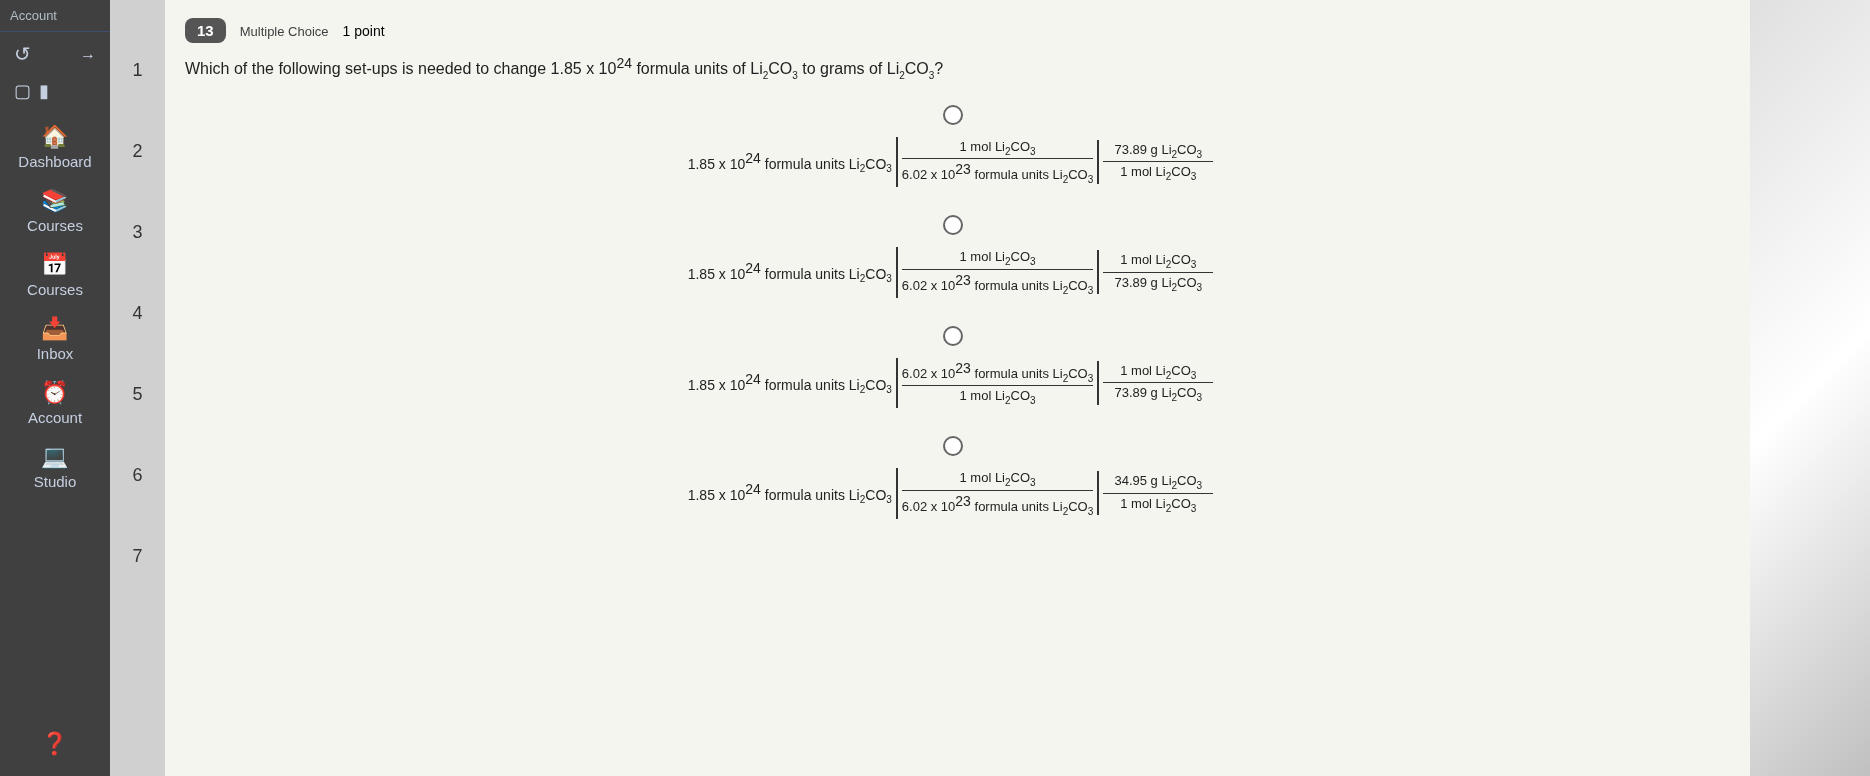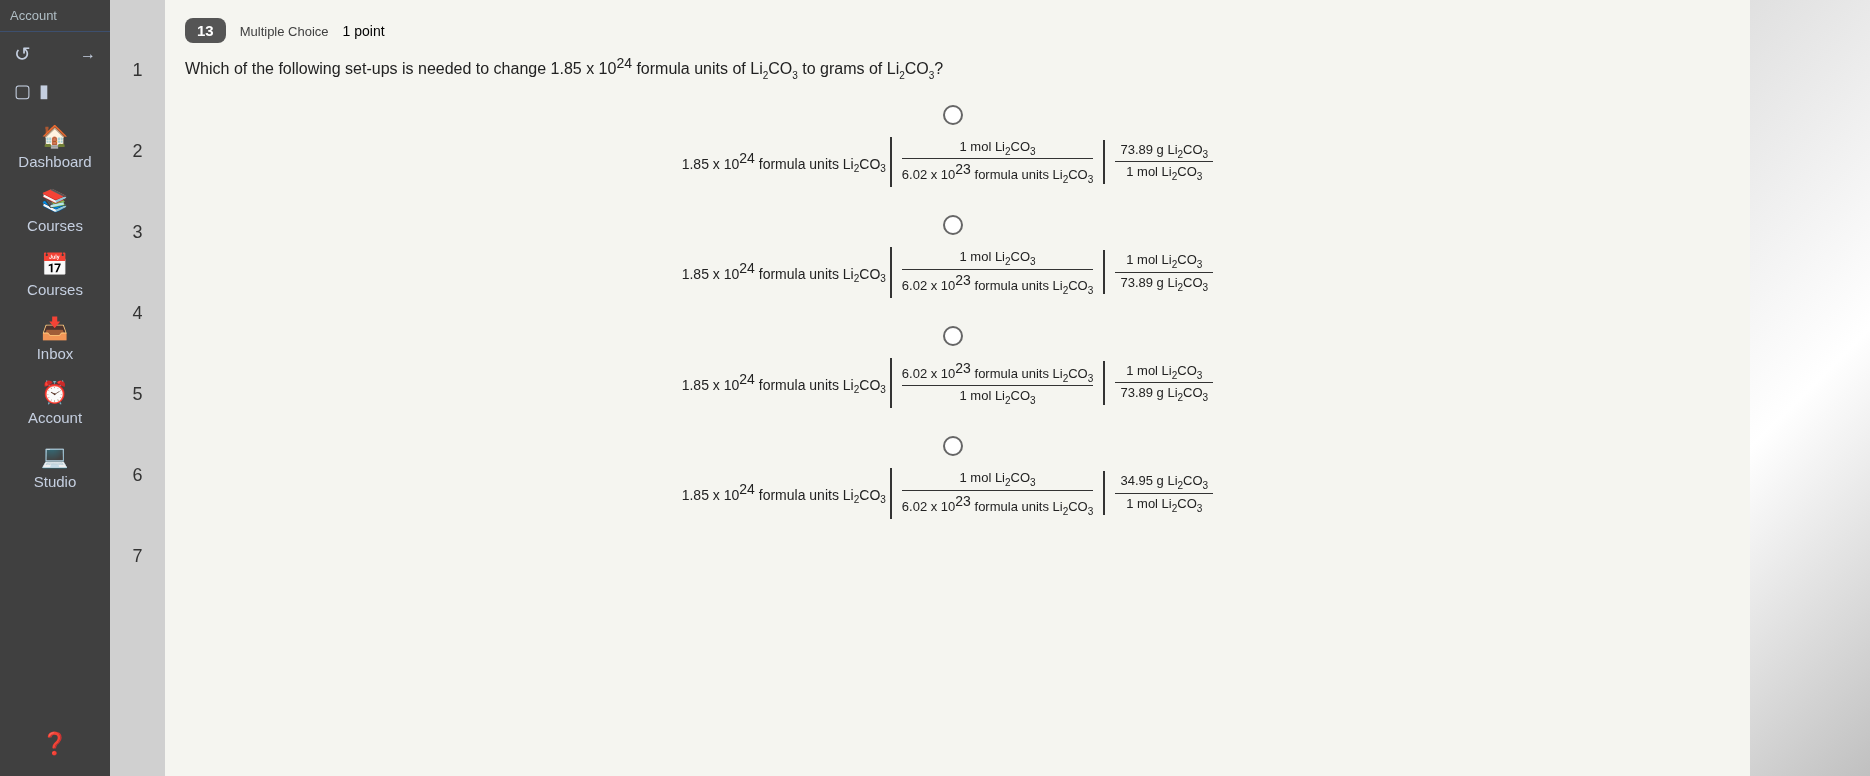--- a/index.html
+++ b/index.html
@@ -173,21 +173,21 @@
       color: #222;
       margin-right: 4px;
       white-space: nowrap;
     }
 
     .fraction-cell {
       display: flex;
       flex-direction: column;
       align-items: center;
       border-left: 2px solid #333;
-      padding: 2px 10px;
+      padding: 2px 4px;
       min-width: 120px;
     }
 
     .fraction-cell .numer {
       font-size: 13px;
       color: #222;
       border-bottom: 1px solid #333;
       width: 100%;
       text-align: center;
       padding-bottom: 2px;

